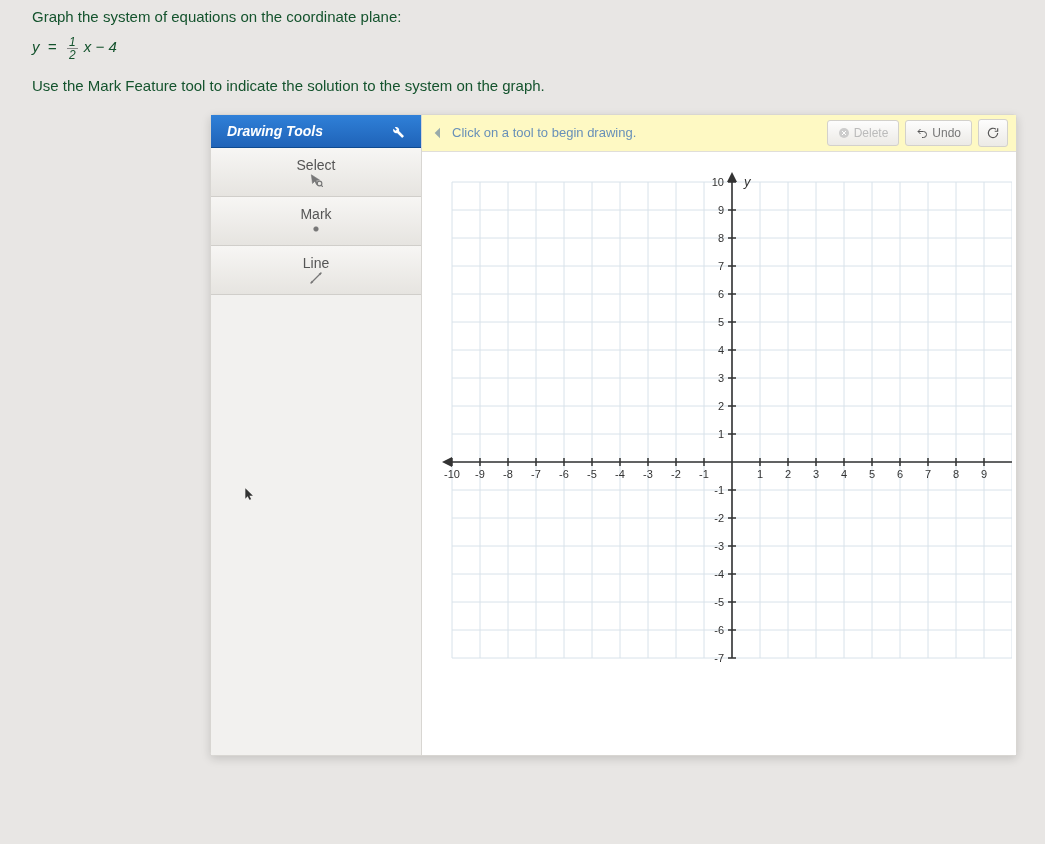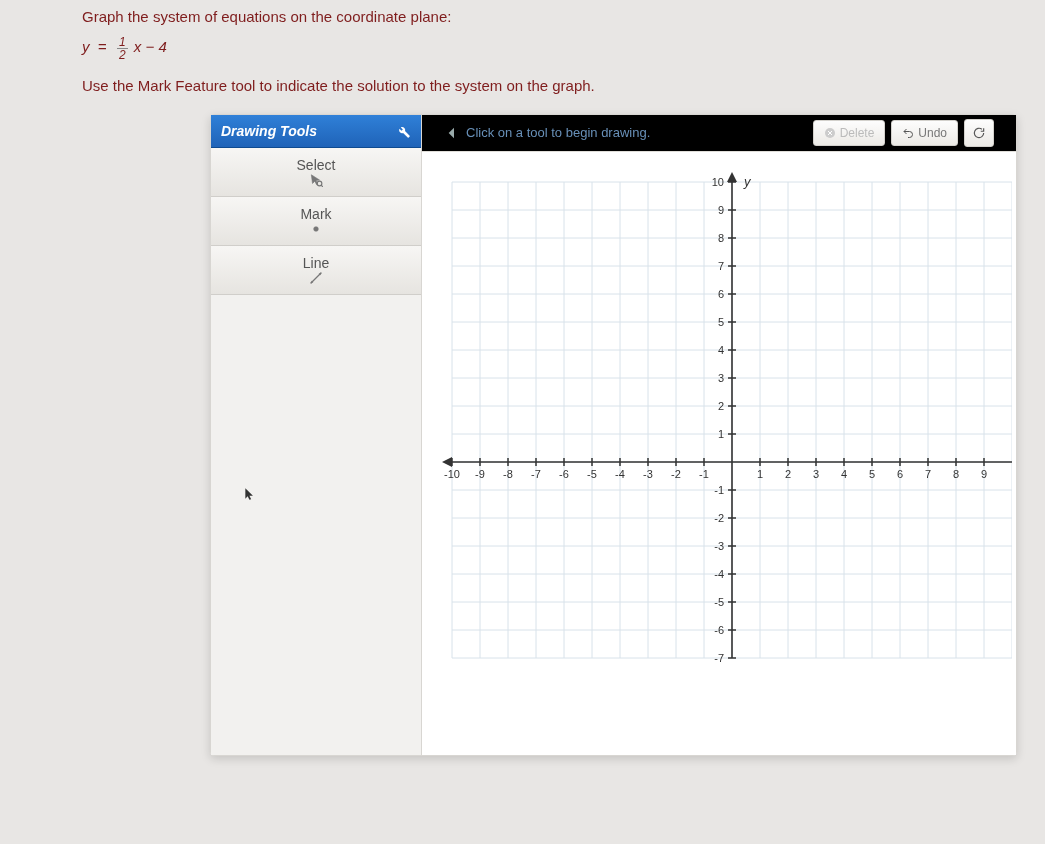--- a/index.html
+++ b/index.html
@@ -6,23 +6,23 @@
     font-family: Arial, Helvetica, sans-serif;
     background: #e8e6e4;
     margin: 0;
     padding: 0;
     color: #555;
     width: 1045px;
     height: 844px;
     overflow: hidden;
   }
   .page-header {
-    padding: 4px 40px 10px 82px;
+    padding: 4px 40px 10px 32px;
     font-size: 15px;
-    color: #7f1d1d;
+    color: #14532d;
   }
   .problem-line { margin: 4px 0; }
   .equations { margin: 10px 0 14px 0; line-height: 1.6; }
   .equations .frac-wrap {
     display: inline-block; vertical-align: middle; text-align:center; font-size:12px; line-height:1; margin:0 2px;
   }
   .frac-top { border-bottom:1px solid #888; padding:0 2px; }
   .frac-bot { padding:0 2px; }
   .instruction { margin-top:16px; }
   .tool-widget {
@@ -41,21 +41,21 @@
     width: 210px;
     border-right: 1px solid #d8d6d2;
     background: #f2f1ef;
   }
   .sidebar-header {
     background: linear-gradient(#2f80d8,#1f63b8);
     color: #fff;
     font-style: italic;
     font-weight: bold;
     font-size: 14px;
-    padding: 8px 10px;
+    padding: 8px 16px;
     display:flex; justify-content:space-between; align-items:center;
     border-bottom:1px solid #0e4a90;
   }
   .sidebar-header .wrench {
     width:16px; height:16px; fill:#fff;
   }
   .tool-item {
     background: linear-gradient(#f7f6f4,#e6e4e0);
     border-bottom: 1px solid #d0ceca;
     padding: 9px 12px;
@@ -67,22 +67,22 @@
   }
   .tool-icon { width:14px; height:14px; color:#777; display:inline-flex; align-items:center; justify-content:center;}
   .tool-icon svg { width:14px; height:14px; stroke:#777; fill:#777;}
   .main-area {
     flex:1; display:flex; flex-direction:column;
   }
   .topbar {
     display:flex; align-items:center;
     height:36px;
     border-bottom:1px solid #e0ded9;
-    background:#000000;
-    padding:0 22px;
+    background:#fef9c3;
+    padding:0 8px;
     font-size:13px;
     color:#5b7fa8;
   }
   .collapse-arrow {
     width:16px;height:16px; display:inline-flex;align-items:center;justify-content:center;
     margin-right:6px;cursor:pointer;
   }
   .collapse-arrow svg{fill:#9aa;}
   .hint-text { flex:1; color:#6890b8; }
   .action-btn {

